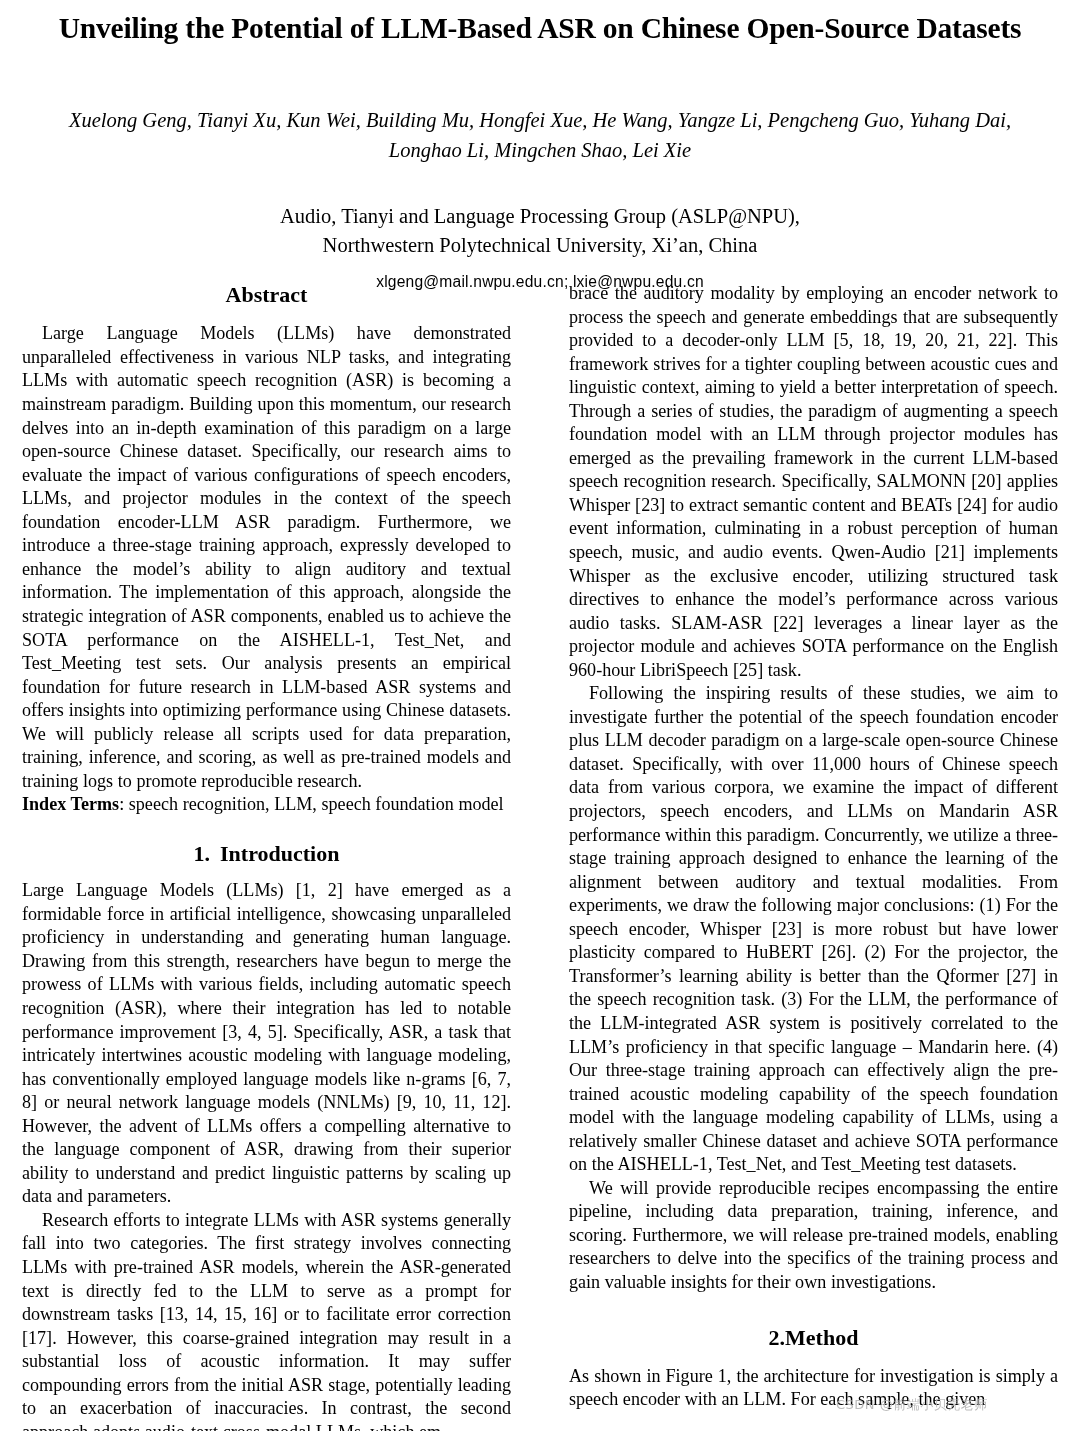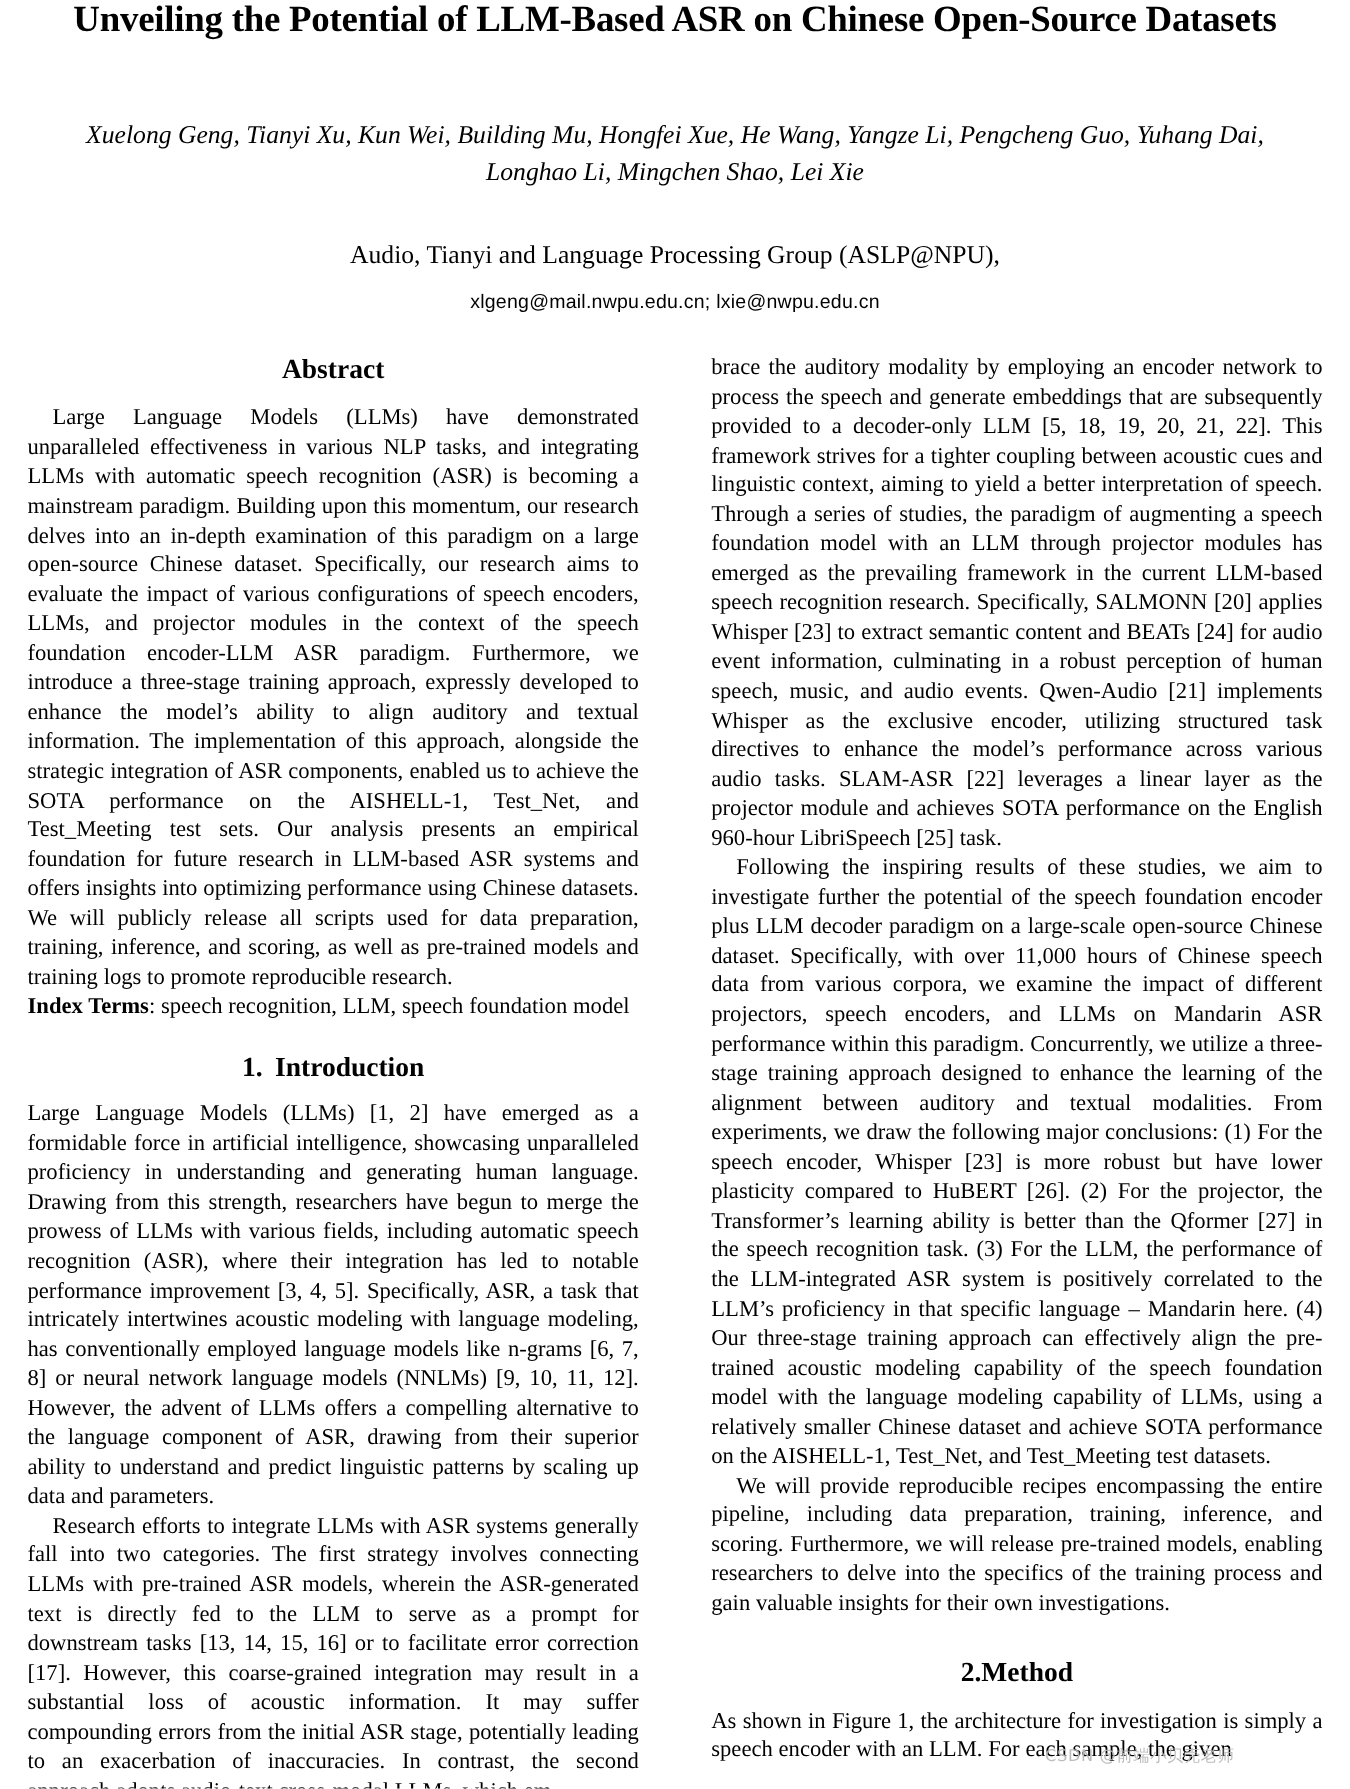--- a/index.html
+++ b/index.html
@@ -12,21 +12,21 @@
     height: 1431px;
     overflow: hidden;
     font-family: "Liberation Serif", "DejaVu Serif", serif;
     color: #000000;
     position: relative;
   }
   .page {
     position: relative;
     width: 1080px;
     height: 1431px;
-    padding: 0;
+    padding: 12px;
     box-sizing: border-box;
   }
 
   
   .title-block {
     padding: 0 22px;
     box-sizing: border-box;
   }
   .paper-title {
     font-size: 29.5px;
@@ -135,20 +135,21 @@
 
 <div class="page">
 
   <div class="title-block">
     <h1 class="paper-title">Unveiling the Potential of LLM-Based ASR on Chinese Open-Source Datasets</h1>
 
     <div class="authors">Xuelong Geng, Tianyi Xu, Kun Wei, Building Mu, Hongfei Xue, He Wang, Yangze Li, Pengcheng Guo, Yuhang Dai, Longhao Li, Mingchen Shao, Lei Xie</div>
 
     <div class="affiliation">
       <div>Audio, Tianyi and Language Processing Group (ASLP@NPU),</div>
+      <div>Northwestern Polytechnical University, Xi’an, China</div>
     </div>
 
     <div class="emails">xlgeng@mail.nwpu.edu.cn; lxie@nwpu.edu.cn</div>
   </div>
 
   <div class="columns">
 
     <div class="col col-left">
 
       <h2 class="section-head abstract-head">Abstract</h2>

